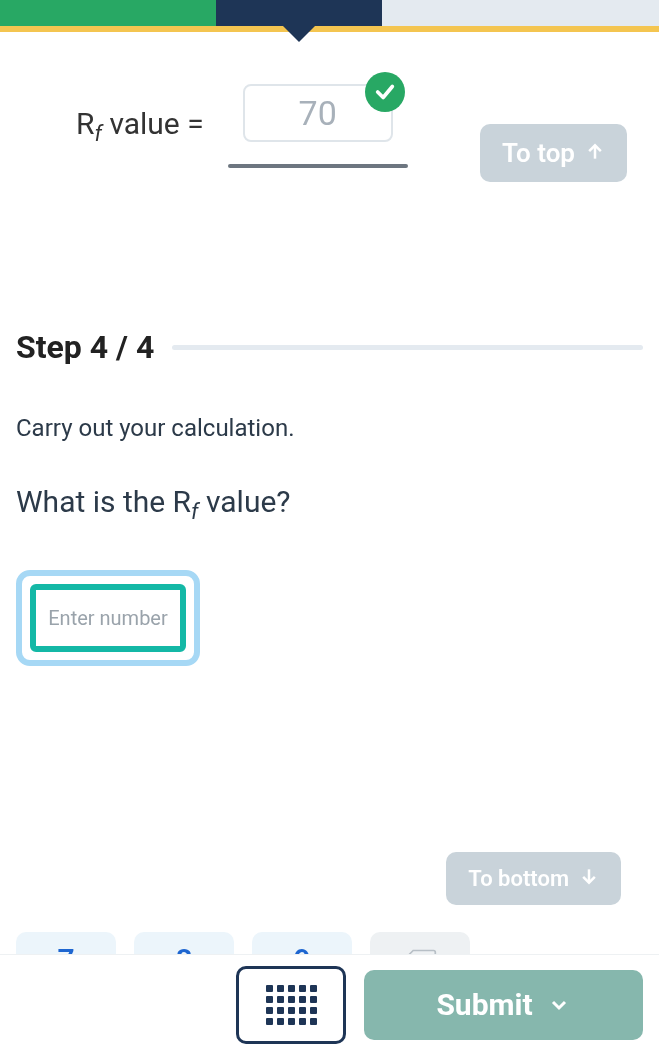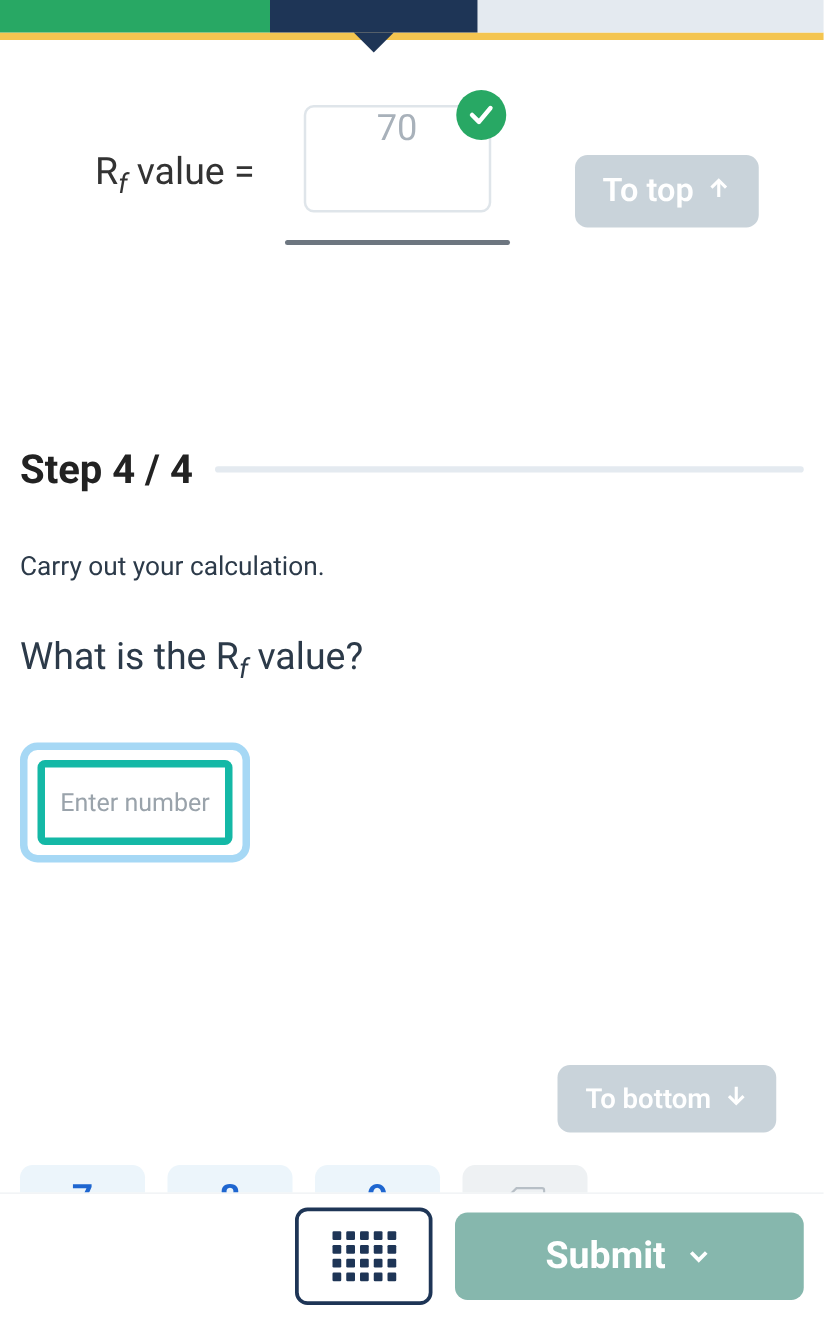--- a/index.html
+++ b/index.html
@@ -10,33 +10,33 @@
     .seg-navy::after { content:''; position:absolute; left:50%; transform:translateX(-50%); bottom:-16px; width:0; height:0; border-left:16px solid transparent; border-right:16px solid transparent; border-top:16px solid #1e3556; }
     .seg-grey  { background:#e4eaf0; flex:1; }
     .yellowbar { height:6px; background:#f4c550; }
 
     .workarea { position:relative; padding:52px 16px 0 16px; }
 
     .frac-wrap { display:flex; align-items:center; justify-content:flex-start; gap:24px; margin-left:60px; }
     .label-rf { font-size:30px; color:#333; white-space:nowrap; }
     .label-rf .sub { font-style:italic; font-size:22px; vertical-align:sub; }
     .frac { display:flex; flex-direction:column; align-items:center; gap:22px; }
-    .num-box { position:relative; width:150px; height:86px; border:2px solid #dfe5ea; border-radius:8px; display:flex; align-items:flex-start; justify-content:center; font-size:29px; color:#a8b1ba; }
+    .num-box { position:relative; width:150px; height:58px; border:2px solid #dfe5ea; border-radius:8px; display:flex; align-items:center; justify-content:center; font-size:34px; color:#a8b1ba; }
     .check { position:absolute; top:-14px; right:-14px; width:40px; height:40px; background:#28a864; border-radius:50%; display:flex; align-items:center; justify-content:center; }
     .check svg { width:22px; height:22px; stroke:#fff; stroke-width:4; fill:none; stroke-linecap:round; stroke-linejoin:round; }
     .frac-line { width:180px; height:4px; background:#6d7680; border-radius:2px; }
 
-    .totop { position:absolute; top:92px; right:52px; background:#c9d3da; color:#fff; font-weight:600; font-size:26px; border-radius:10px; padding:14px 22px; display:flex; align-items:center; gap:10px; border:none; cursor:pointer; }
+    .totop { position:absolute; top:92px; right:32px; background:#c9d3da; color:#fff; font-weight:600; font-size:26px; border-radius:10px; padding:14px 22px; display:flex; align-items:center; gap:10px; border:none; cursor:pointer; }
     .arrow-up svg { width:20px; height:20px; stroke:#fff; stroke-width:3; fill:none; }
 
     .step-row { display:flex; align-items:center; gap:18px; margin:160px 0 16px 0; padding:0 0 0 0; }
     .step-title { font-size:32px; font-weight:700; color:#222; white-space:nowrap; }
     .step-rule { flex:1; height:5px; background:#e4eaf0; border-radius:3px; }
 
-    .prompt1 { font-size:21px; color:#2c3a49; margin-top:48px; }
+    .prompt1 { font-size:24px; color:#2c3a49; margin-top:48px; }
     .prompt2 { font-size:30px; color:#2c3a49; margin-top:42px; }
     .prompt2 .sub { font-style:italic; font-size:22px; vertical-align:sub; }
 
     .answer-box { margin-top:46px; width:184px; height:96px; border:6px solid #a6d8f5; border-radius:14px; display:flex; align-items:center; justify-content:center; padding:8px; }
     .answer-inner { width:100%; height:100%; border:6px solid #14b8a6; border-radius:6px; display:flex; align-items:center; justify-content:center; }
     .answer-input { width:100%; height:100%; border:none; outline:none; text-align:center; font-size:20px; color:#9aa3ab; background:transparent; }
     .answer-input::placeholder { color:#9aa3ab; }
 
     .tobottom { position:absolute; right:38px; top:820px; background:#c9d3da; color:#fff; font-weight:600; font-size:22px; border-radius:10px; padding:14px 22px; display:flex; align-items:center; gap:10px; border:none; cursor:pointer; }
 

